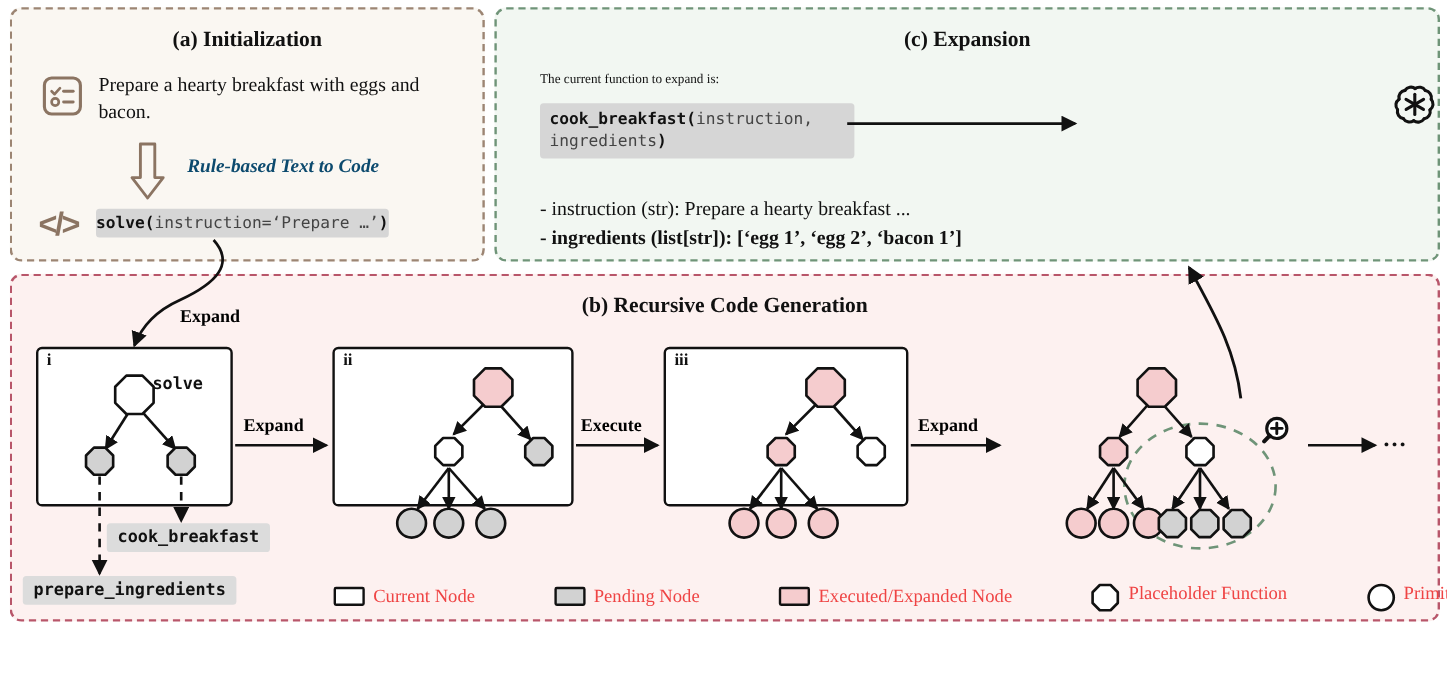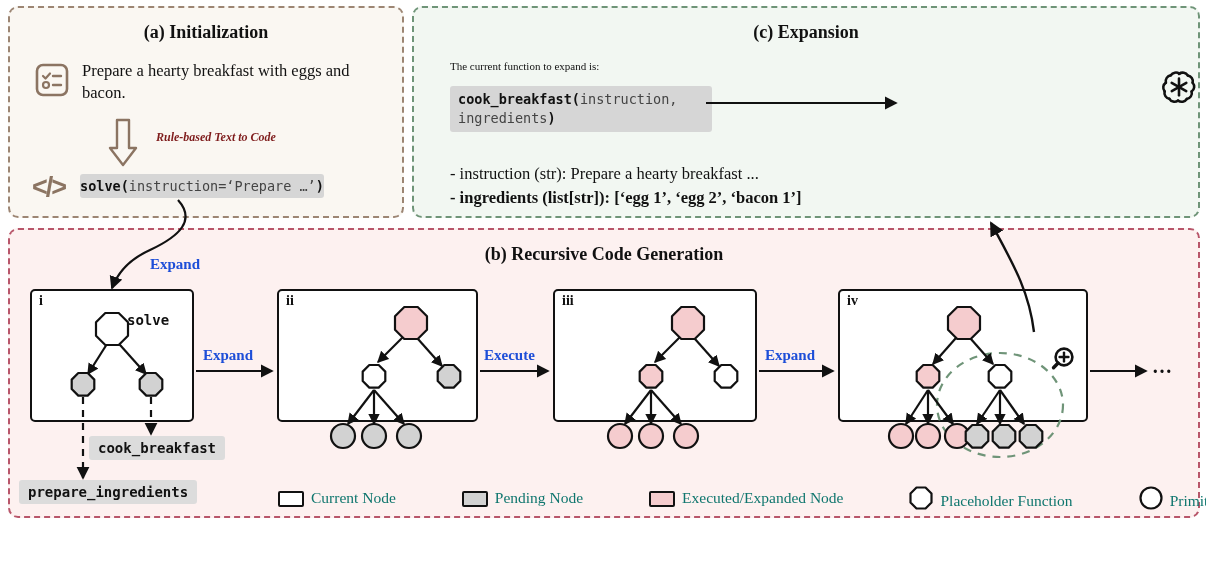--- a/index.html
+++ b/index.html
@@ -13,21 +13,21 @@
 
   .panel-title{position:absolute;font-weight:bold;font-size:18px;color:#111;white-space:nowrap;}
   .t-a{left:0;right:0;top:14px;text-align:center;}
   .t-c{left:0;right:0;top:14px;text-align:center;}
   .t-b{left:0;right:0;top:14px;text-align:center;}
 
   
   .chk-icon{position:absolute;left:25px;top:55px;width:34px;height:34px;}
   .a-instruction{position:absolute;left:72px;top:52px;width:310px;font-size:16.5px;line-height:1.32;color:#111;}
   .a-arrow{position:absolute;left:96px;top:110px;width:34px;height:50px;}
-  .a-rule{position:absolute;left:146px;top:122px;font-size:12px;font-style:italic;font-weight:bold;color:#7f1d1d;}
+  .a-rule{position:absolute;left:146px;top:122px;font-size:16px;font-style:italic;font-weight:bold;color:#0c4a6e;}
   .code-icon{position:absolute;left:22px;top:164px;font-family:"Liberation Sans",sans-serif;font-size:27px;font-weight:bold;color:#8b7462;letter-spacing:-2px;}
   .a-codebox{position:absolute;left:70px;top:166px;background:#d6d6d6;padding:4px 0;border-radius:3px;
              font-family:"DejaVu Sans Mono",monospace;font-size:13.5px;white-space:nowrap;}
   .kw{font-weight:bold;color:#111;}
   .arg{color:#444;}
 
   
   .c-line1{position:absolute;left:36px;top:52px;font-size:11px;color:#111;white-space:nowrap;}
   .c-codebox{position:absolute;left:36px;top:78px;width:262px;background:#d6d6d6;border-radius:3px;padding:4px 8px;
              font-family:"DejaVu Sans Mono",monospace;font-size:13.5px;line-height:1.42;box-sizing:border-box;}
@@ -39,27 +39,27 @@
   
   .stage{position:absolute;background:#fff;border:2.5px solid #111;border-radius:5px;box-sizing:border-box;top:289px;height:133px;}
   .stage-lbl{position:absolute;left:7px;top:2px;font-weight:bold;font-size:14px;color:#111;font-family:"Liberation Serif",serif;}
   .st-i{left:30px;width:164px;}
   .st-ii{left:277px;width:201px;}
   .st-iii{left:553px;width:204px;}
   .st-iv{left:838px;width:250px;}
 
   .solve-lbl{position:absolute;font-family:"DejaVu Sans Mono",monospace;font-size:14px;font-weight:bold;color:#111;}
 
-  .flowlbl{position:absolute;font-weight:bold;font-size:15px;color:#1d4ed8;}
+  .flowlbl{position:absolute;font-weight:bold;font-size:15px;color:#000000;}
 
   .codechip{position:absolute;background:#dcdcdc;border-radius:3px;padding:4px 9px;
             font-family:"DejaVu Sans Mono",monospace;font-size:14px;font-weight:bold;color:#111;white-space:nowrap;}
 
   .legend{position:absolute;left:232px;top:486px;display:flex;align-items:center;gap:20px;}
-  .leg-item{display:flex;align-items:flex-end;gap:7px;font-size:15.5px;color:#0f766e;white-space:nowrap;padding-left:46px;}
+  .leg-item{display:flex;align-items:flex-start;gap:7px;font-size:15.5px;color:#ef4444;white-space:nowrap;padding-left:46px;}
   .sw{width:26px;height:16px;border:2.2px solid #111;box-sizing:border-box;border-radius:2px;}
   .sw-white{background:#fff;}
   .sw-gray{background:#d2d2d2;}
   .sw-pink{background:#f5ccce;}
 
   .ellipsis{position:absolute;left:1152px;top:355px;font-size:20px;font-weight:bold;color:#111;letter-spacing:2px;}
 
   svg{overflow:visible;}
   .ovl{position:absolute;left:0;top:0;width:1206px;height:562px;pointer-events:none;}
 </style>
@@ -134,23 +134,20 @@
 
   <div class="stage st-i">
     <div class="stage-lbl">i</div>
   </div>
   <div class="stage st-ii">
     <div class="stage-lbl">ii</div>
   </div>
   <div class="stage st-iii">
     <div class="stage-lbl">iii</div>
   </div>
-  <div class="stage st-iv">
-    <div class="stage-lbl">iv</div>
-  </div>
 
   <div class="solve-lbl" style="left:127px;top:312px;">solve</div>
 
   <div class="flowlbl" style="left:150px;top:256px;">Expand</div>
   <div class="flowlbl" style="left:203px;top:347px;">Expand</div>
   <div class="flowlbl" style="left:484px;top:347px;">Execute</div>
   <div class="flowlbl" style="left:765px;top:347px;">Expand</div>
 
   <div class="codechip" style="left:89px;top:436px;">cook_breakfast</div>
   <div class="codechip" style="left:19px;top:480px;">prepare_ingredients</div>

